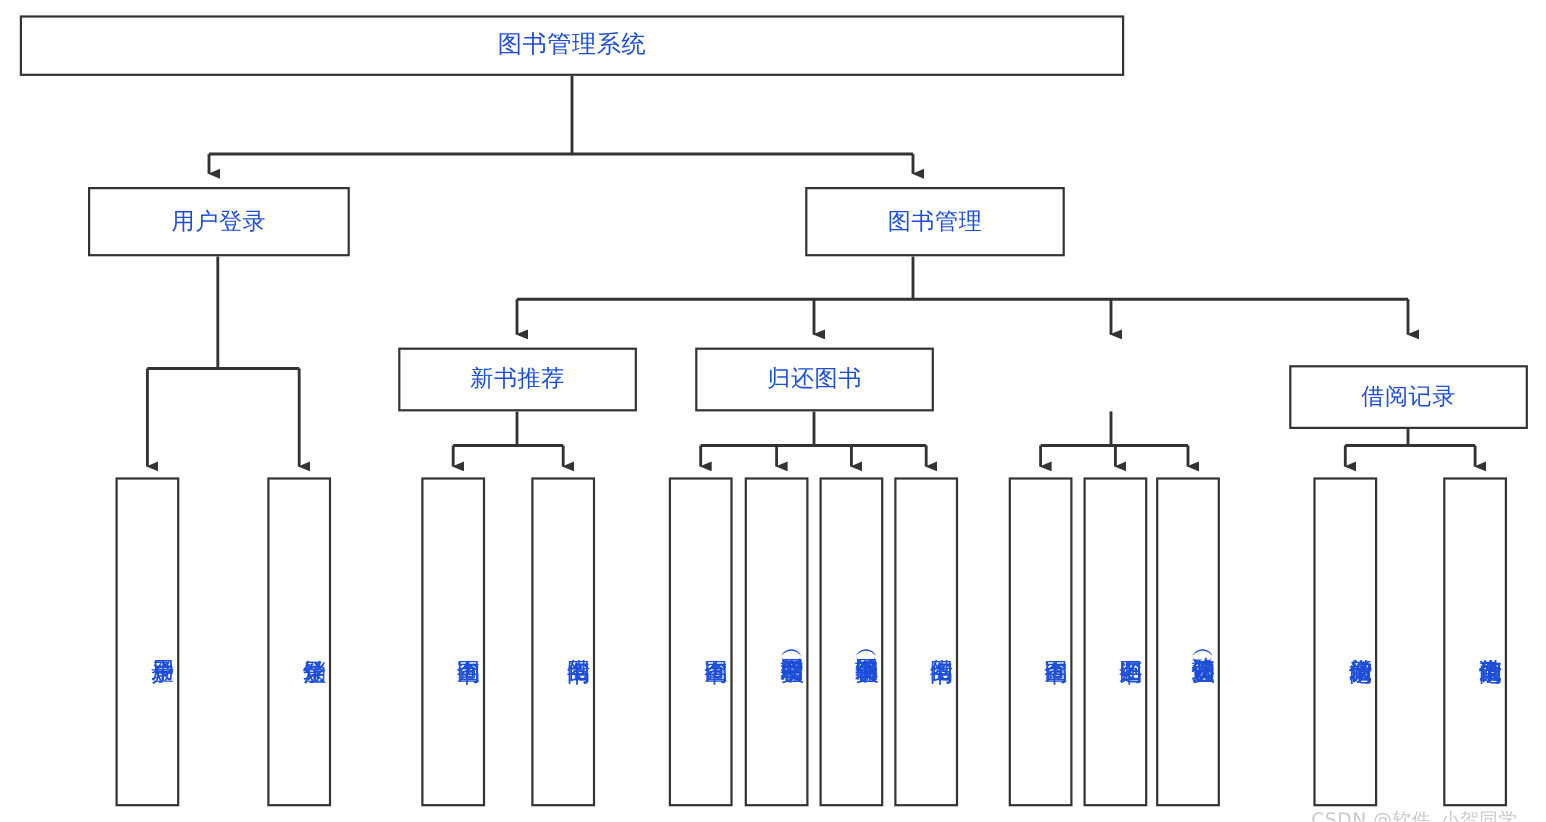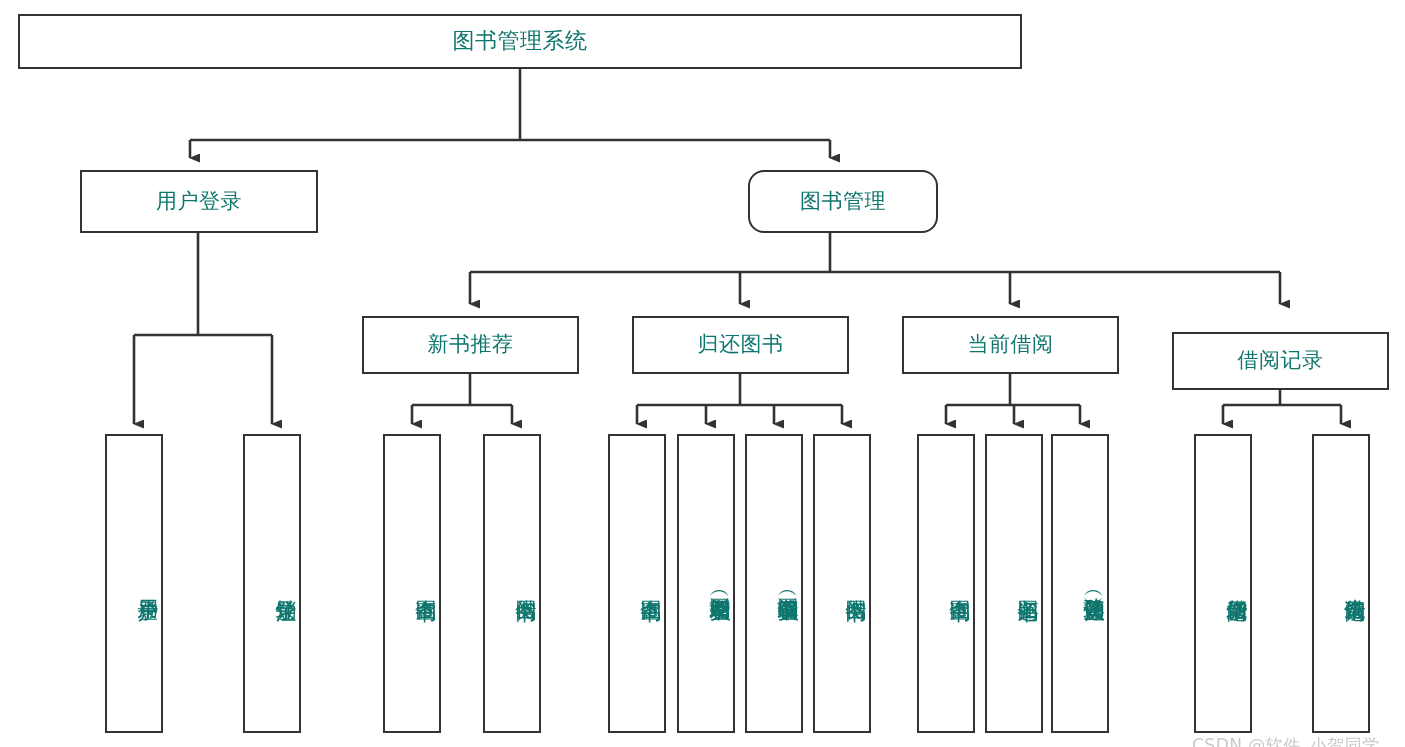--- a/index.html
+++ b/index.html
@@ -27,21 +27,21 @@
     pointer-events: none;
   }
   .node {
     position: absolute;
     box-sizing: border-box;
     background: #ffffff;
     border: 2px solid #333333;
     display: flex;
     align-items: center;
     justify-content: center;
-    color: #0f766e;
+    color: #1d4ed8;
     letter-spacing: 0.5px;
   }
   .node.horizontal {
     font-size: 21px;
     line-height: 1.2;
     text-align: center;
   }
   .node.vertical {
     writing-mode: vertical-rl;
     text-orientation: upright;
@@ -118,25 +118,24 @@
       <path d="M1280,374 L1280,405"></path>
       <path d="M1223,405 L1341,405"></path>
       <path d="M1223,405 L1223,424" marker-end="url(#arrow)"></path>
       <path d="M1341,405 L1341,424" marker-end="url(#arrow)"></path>
     </g>
   </svg>
 
   <div class="node horizontal" id="root-node" style="left:18px; top:14px; width:1004px; height:55px;">图书管理系统</div>
 
   <div class="node horizontal" style="left:80px; top:170px; width:238px; height:63px;">用户登录</div>
-  <div class="node horizontal" style="left:748px; top:170px; width:190px; height:63px;border-radius:16px;">图书管理</div>
+  <div class="node horizontal" style="left:732px; top:170px; width:236px; height:63px;">图书管理</div>
 
   <div class="node horizontal" style="left:362px; top:316px; width:217px; height:58px;">新书推荐</div>
   <div class="node horizontal" style="left:632px; top:316px; width:217px; height:58px;">归还图书</div>
-  <div class="node horizontal" style="left:902px; top:316px; width:217px; height:58px;">当前借阅</div>
   <div class="node horizontal" style="left:1172px; top:332px; width:217px; height:58px;">借阅记录</div>
 
   <div class="node vertical" style="left:105px; top:434px; width:58px; height:299px;">用户登录</div>
   <div class="node vertical" style="left:243px; top:434px; width:58px; height:299px;">注销登录</div>
 
   <div class="node vertical" style="left:383px; top:434px; width:58px; height:299px;">查询图书</div>
   <div class="node vertical" style="left:483px; top:434px; width:58px; height:299px;">借阅图书</div>
 
   <div class="node vertical" style="left:608px; top:434px; width:58px; height:299px;">查询图书</div>
   <div class="node vertical top-aligned" style="left:677px; top:434px; width:58px; height:299px;">新增图书（管理员）</div>

